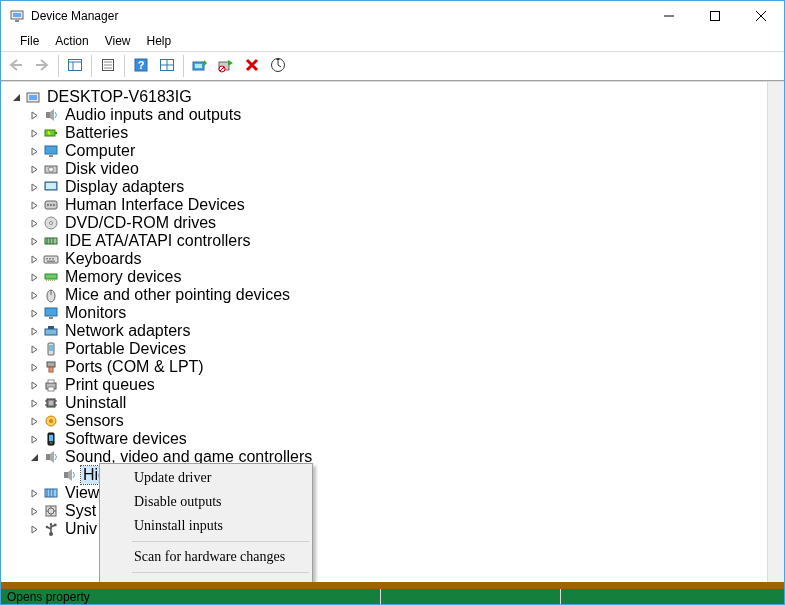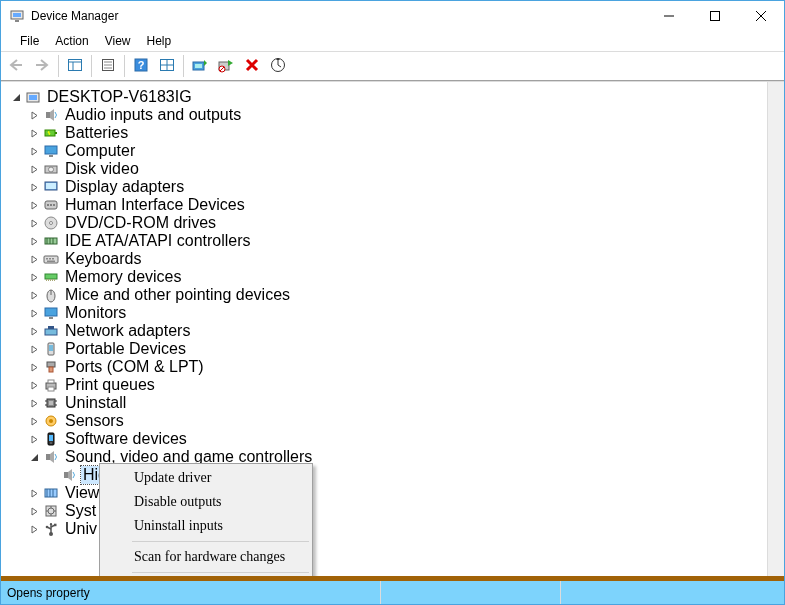--- a/index.html
+++ b/index.html
@@ -19,21 +19,21 @@
   .content { flex: 1; overflow: hidden; border-top: 1px solid #dcdcdc; padding: 4px 0 0 4px; position: relative; }
   .tree { font-size: 16px; line-height: 18px; padding-top: 2px; user-select:none; }
   .row { display: flex; align-items: center; height: 18px; white-space: nowrap; }
   .row .arrow { width: 14px; height: 14px; display:inline-flex; align-items:center; justify-content:center; color:#606060; flex-shrink:0; }
   .row .arrow svg { width:9px; height:9px; }
   .row.expanded > .arrow { color:#404040; }
   .row .dicon { width: 16px; height: 16px; margin: 0 4px 0 2px; display:inline-flex; align-items:center; justify-content:center; flex-shrink:0; }
   .indent { display:inline-block; flex-shrink:0; }
   .row .label { padding: 0 2px; }
   .row.selected .label { background:#cde8ff; outline:1px dotted #555; }
-  .status { height: 28px; border-top: 5px solid #a16207; background:#7dd3fc; display:flex; align-items:center; }
+  .status { height: 22px; border-top: 7px solid #a16207; background:#15803d; display:flex; align-items:center; }
   .status .cell { padding:2px 6px; height:100%; border-right:1px solid #dcdcdc; display:flex; align-items:center; }
   .status .cell.first { flex:0 0 auto; min-width:380px; border-left:none;}
   .status .cell.mid { width:180px;}
   .status .cell.last { flex:1; border-right:none;}
   .context-menu { position: absolute; background:#f0f0f0; border:1px solid #a0a0a0; box-shadow: 3px 3px 3px rgba(0,0,0,.25); padding:2px; z-index:10; font-size:14px;font-family:Liberation Serif, serif; }
   .context-menu .cm-item { height:24px; display:flex; align-items:center; padding: 0 48px 0 32px; white-space:nowrap; }
   .context-menu .cm-sep { height:1px; background:#d0d0d0; margin:3px 1px 3px 30px; }
   .context-menu .cm-item.default { font-weight:bold; }
   .scrollbar-v { position:absolute; right:0; top:0; bottom:0; width:17px; background:#f0f0f0; border-left:1px solid #dcdcdc; }
 </style>

